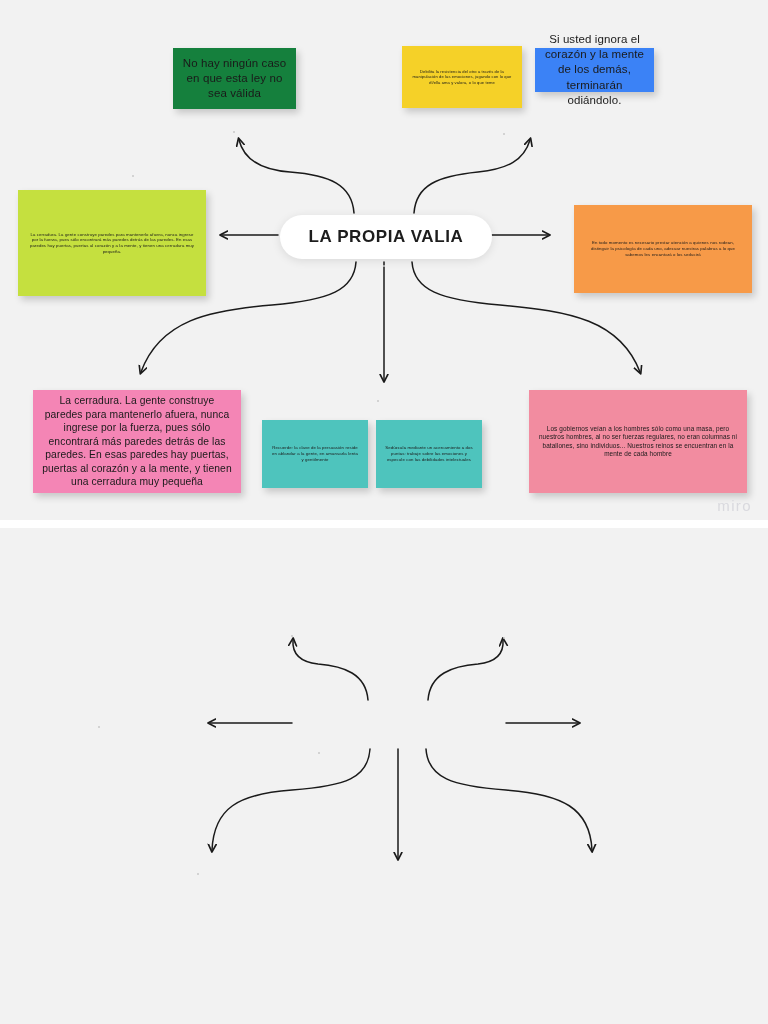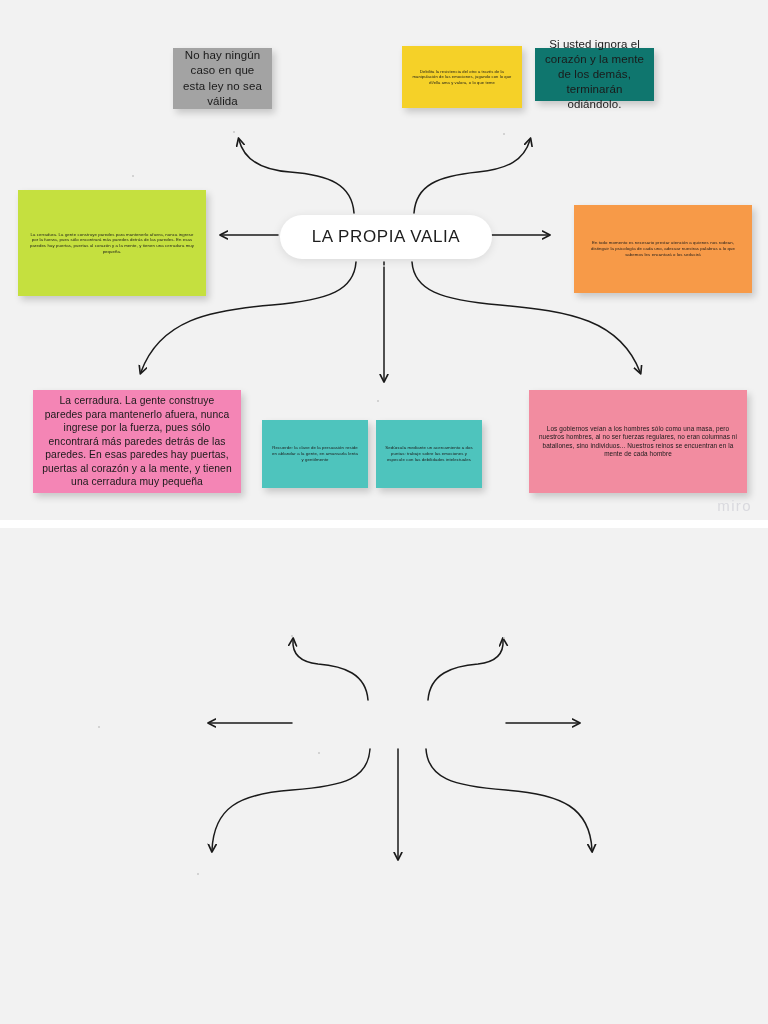--- a/index.html
+++ b/index.html
@@ -7,21 +7,21 @@
   .board{position:relative;width:768px;background:#f2f2f2;overflow:hidden;}
   #board-1{height:520px;}
   .gap{height:8px;background:#ffffff;}
   #board-2{height:496px;}
   .note{position:absolute;box-sizing:border-box;display:flex;align-items:center;justify-content:center;
         text-align:center;color:#1a1a1a;box-shadow:3px 4px 7px rgba(0,0,0,0.18);padding:6px 9px;
         line-height:1.32;letter-spacing:.1px;}
   .note span{display:block;width:100%;}
   .center{position:absolute;background:#ffffff;border-radius:22px;display:flex;align-items:center;
           justify-content:center;box-shadow:0 2px 10px rgba(0,0,0,0.10);}
-  .center span{font-size:17px;letter-spacing:.6px;color:#1d1d1d;font-family:"Liberation Sans",sans-serif;}
+  .center span{font-size:17px;letter-spacing:.6px;color:#1d1d1d;font-family:"Liberation Sans",sans-serif;font-weight:bold;}
   svg.arrows{position:absolute;left:0;top:0;pointer-events:none;}
   .wm{position:absolute;right:16px;bottom:6px;color:#d9d9de;font-size:15px;letter-spacing:1.4px;
       font-weight:normal;}
   .dot{position:absolute;width:2px;height:2px;background:#c9c9c9;border-radius:50%;}
 </style>
 </head>
 <body>
 
 <div class="board" id="board-1">
 
@@ -42,29 +42,29 @@
     </g>
   </svg>
 
   <span class="dot" style="left:233px;top:131px;"></span>
   <span class="dot" style="left:503px;top:133px;"></span>
   <span class="dot" style="left:132px;top:175px;"></span>
   <span class="dot" style="left:383px;top:265px;"></span>
   <span class="dot" style="left:121px;top:392px;"></span>
   <span class="dot" style="left:377px;top:400px;"></span>
 
-  <div class="note" style="left:173px;top:48px;width:99px;height:61px;background:#a3a3a3;font-size:11.5px;">
+  <div class="note" style="left:173px;top:48px;width:123px;height:61px;background:#15803d;font-size:11.5px;">
     <span>No hay ningún caso en que esta ley no sea válida</span>
   </div>
 
   <div class="note" style="left:402px;top:46px;width:120px;height:62px;background:#f5d128;font-size:4.1px;">
     <span>Debilita la resistencia del otro a través de la manipulación de las emociones, jugando con lo que él/ella ama y valora, o lo que teme</span>
   </div>
 
-  <div class="note" style="left:535px;top:48px;width:119px;height:53px;background:#0f766e;font-size:11.5px;">
+  <div class="note" style="left:535px;top:48px;width:119px;height:44px;background:#3b82f6;font-size:11.5px;">
     <span>Si usted ignora el corazón y la mente de los demás, terminarán odiándolo.</span>
   </div>
 
   <div class="note" style="left:18px;top:190px;width:188px;height:106px;background:#c5e03f;font-size:4.3px;">
     <span>La cerradura. La gente construye paredes para mantenerlo afuera, nunca ingrese por la fuerza, pues sólo encontrará más paredes detrás de las paredes. En esas paredes hay puertas, puertas al corazón y a la mente, y tienen una cerradura muy pequeña.</span>
   </div>
 
   <div class="note" style="left:574px;top:205px;width:178px;height:88px;background:#f79a48;font-size:4.3px;">
     <span>En todo momento es necesario prestar atención a quienes nos rodean, distinguir la psicología de cada uno, adecuar nuestras palabras a lo que sabemos les encantará o los seducirá</span>
   </div>

